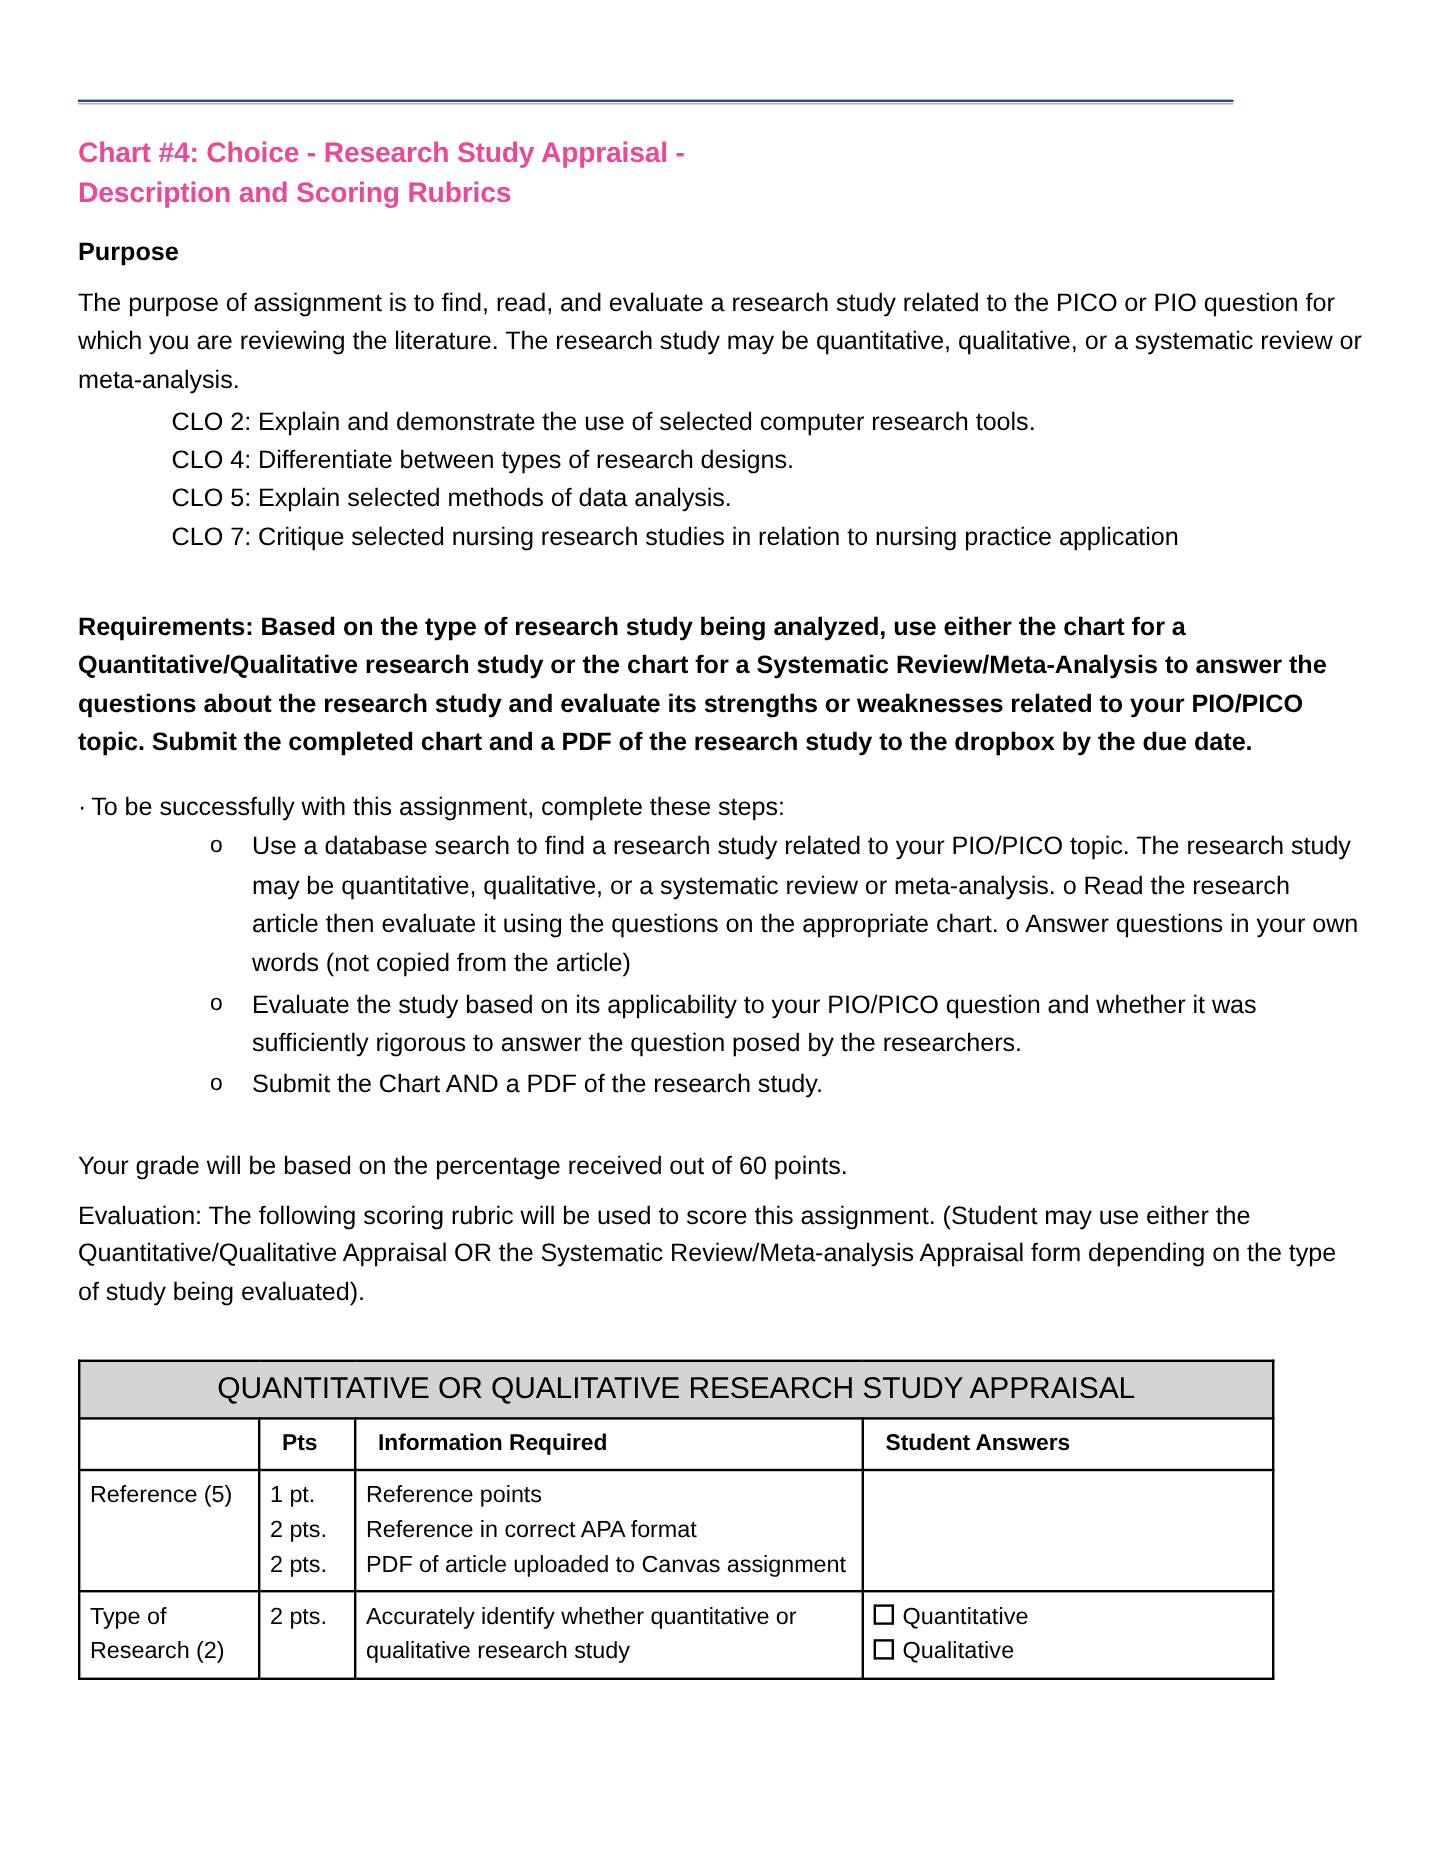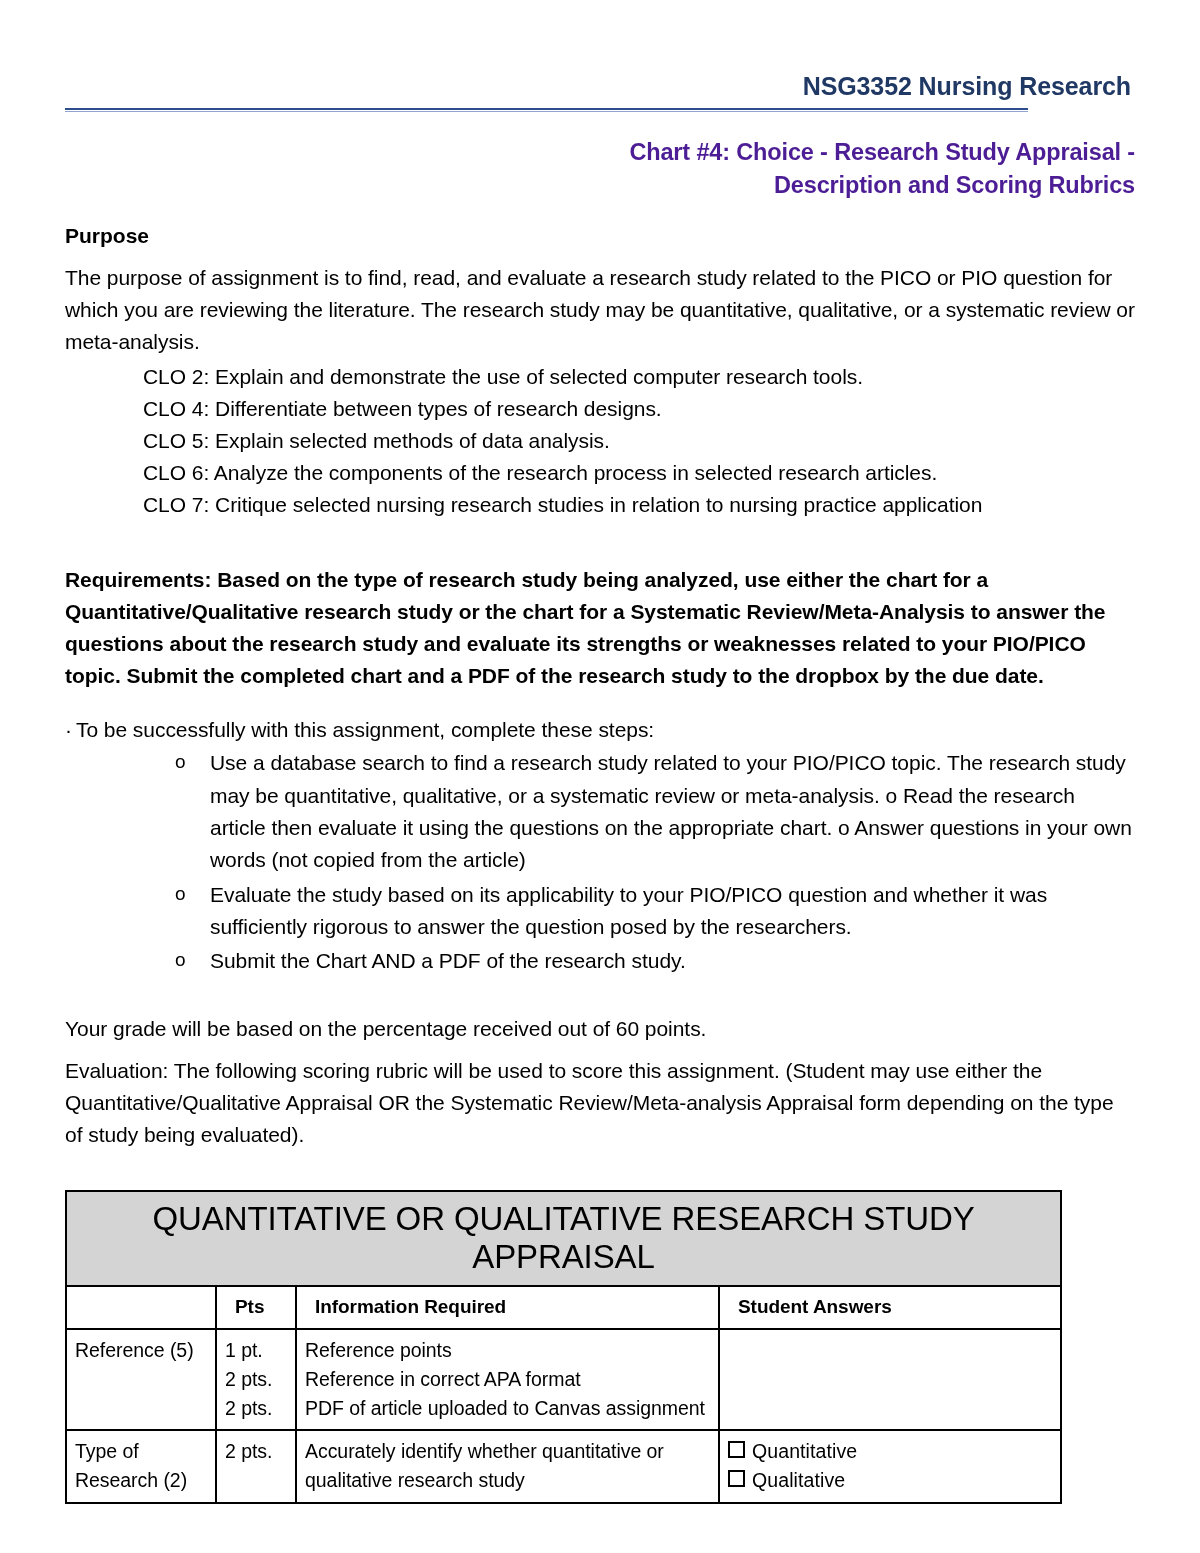--- a/index.html
+++ b/index.html
@@ -43,22 +43,21 @@
     height: 4px;
     width: 963px;
     border-top: 2px solid #2e4d8f;
     border-bottom: 1px solid #8fa4ce;
     box-sizing: border-box;
   }
 
   
   .doc-title {
     margin-top: 24px;
-    text-align: right;
-    color: #4c1d95;
+    color: #ec4899;
     font-size: 23.5px;
     font-weight: 700;
     line-height: 1.42;
     letter-spacing: -0.15px;
   }
   .doc-title .tl { display: block; }
 
   
   .section-heading {
     font-size: 21px;
@@ -136,21 +135,21 @@
   table.rubric td, table.rubric th {
     border: 2px solid #000;
     padding: 6px 8px 7px 8px;
     vertical-align: top;
     font-weight: 400;
     text-align: left;
   }
   .rubric-title-cell {
     background: #d4d4d4;
     text-align: center !important;
-    font-size: 33px;
+    font-size: 25px;
     font-weight: normal;
     padding: 8px 4px 9px 4px !important;
     letter-spacing: -0.1px;
   }
   .col-crit { width: 150px; }
   .col-pts  { width: 80px; }
   .col-info { width: 423px; }
   .col-ans  { width: 342px; }
 
   .rubric th.hdr {
@@ -188,37 +187,35 @@
     font-size: 19.5px;
     letter-spacing: 0.1px;
   }
 </style>
 </head>
 <body>
 
 <div class="page">
 
   <div class="doc-header">
-    <span class="doc-header-text">NSG3352 Nursing Research</span>
     <div class="header-rule"></div>
   </div>
 
   <div class="doc-title">
     <span class="tl">Chart #4: Choice - Research Study Appraisal -</span>
     <span class="tl">Description and Scoring Rubrics</span>
   </div>
 
   <div class="section-heading">Purpose</div>
   <p class="body-para">The purpose of assignment is to find, read, and evaluate a research study related to the PICO or PIO question for which you are reviewing the literature. The research study may be quantitative, qualitative, or a systematic review or meta-analysis.</p>
 
   <ul class="clo-list">
     <li>CLO 2: Explain and demonstrate the use of selected computer research tools.</li>
     <li>CLO 4:  Differentiate between types of research designs.</li>
     <li>CLO 5:  Explain selected methods of data analysis.</li>
-    <li>CLO 6:  Analyze the components of the research process in selected research articles.</li>
     <li>CLO 7: Critique selected nursing research studies in relation to nursing practice application</li>
   </ul>
 
   <div class="spacer-lg"></div>
 
   <p class="body-para bold">Requirements: Based on the type of research study being analyzed, use either the chart for a Quantitative/Qualitative research study or the chart for a Systematic Review/Meta-Analysis to answer the questions about the research study and evaluate its strengths or weaknesses related to your PIO/PICO topic. Submit the completed chart and a PDF of the research study to the dropbox by the due date.</p>
 
   <div class="spacer-md"></div>
 
   <p class="steps-intro"><span class="dotlead">·</span><span>To be successfully with this assignment, complete these steps:</span></p>

